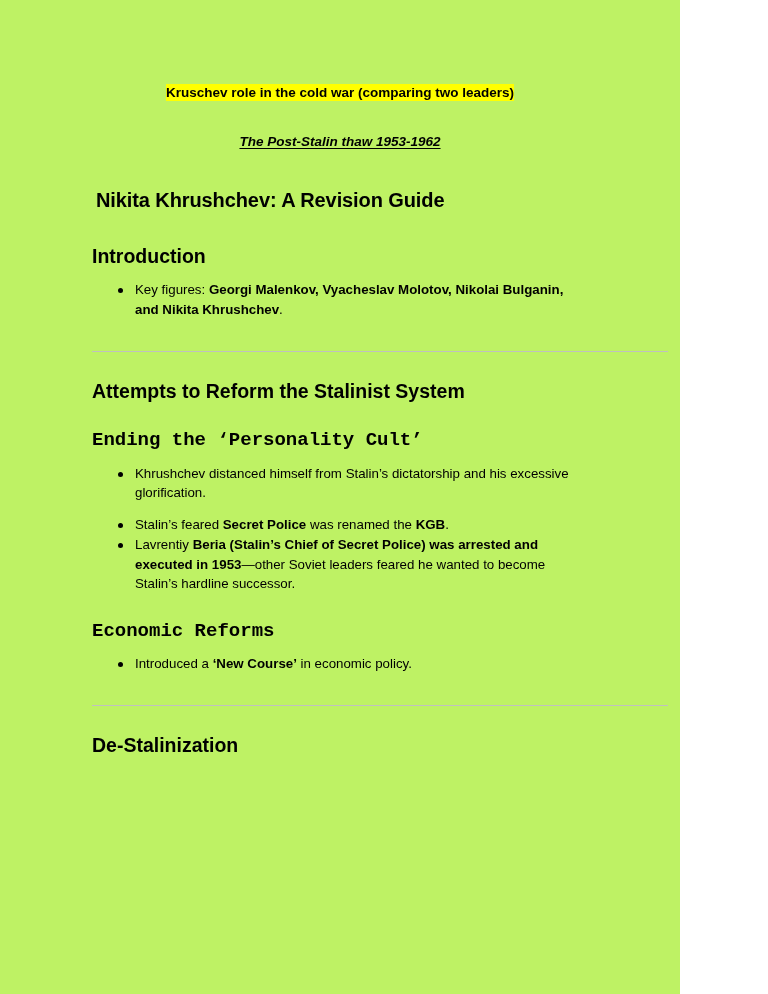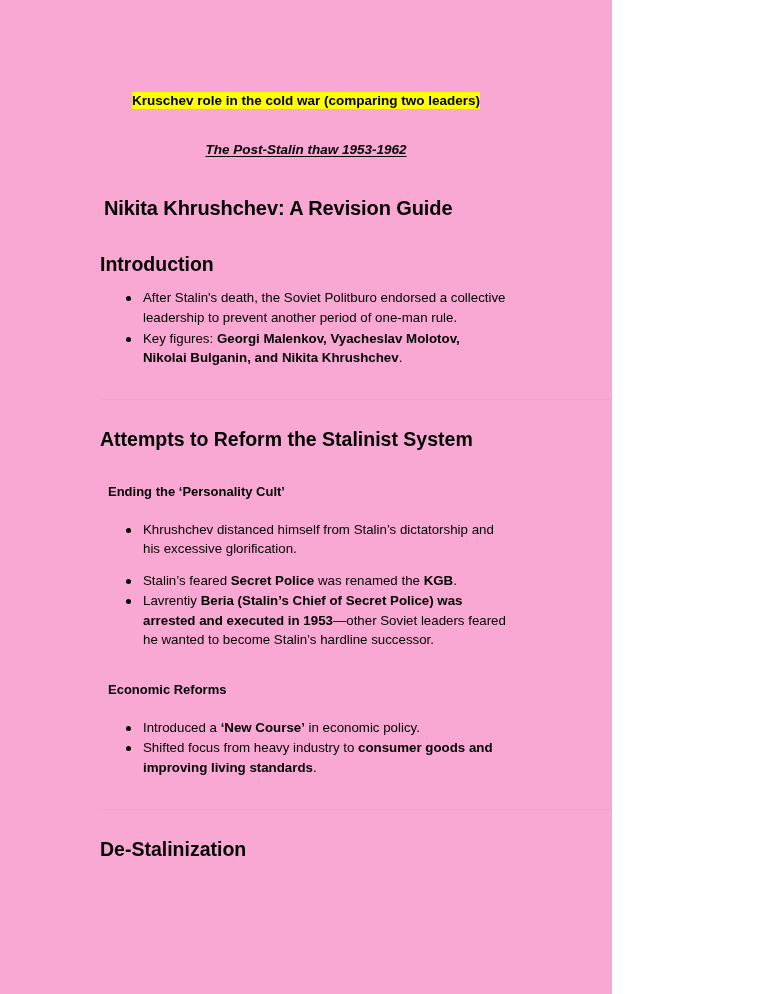--- a/index.html
+++ b/index.html
@@ -10,25 +10,25 @@
   body {
     width: 768px;
     height: 994px;
     font-family: "Liberation Sans", sans-serif;
     color: #000000;
     -webkit-font-smoothing: antialiased;
   }
 
   .page {
     position: relative;
-    width: 612px;
+    width: 680px;
     height: 994px;
-    background: #f9a8d4;
+    background: #bef264;
     box-sizing: border-box;
-    padding: 8px;
+    padding: 0;
     overflow: hidden;
   }
 
   
   .doc-header {
     text-align: center;
     margin: 0;
     padding-top: 83px;
     font-size: 13.5px;
     font-weight: bold;
@@ -72,25 +72,26 @@
 
   h2.section {
     font-size: 19.5px;
     font-weight: bold;
     line-height: 1.3;
     margin: 0;
     padding-top: 27px;
   }
 
   h3.subsection {
-    font-size: 13px;
+    font-size: 19px;
     font-weight: bold;
     line-height: 1.3;
-    margin: 8px;
+    margin: 0;
     padding-top: 24px;
+    font-family: Liberation Mono, monospace;
   }
 
   ul.bullets {
     margin: 0;
     padding: 0;
     list-style: none;
   }
   ul.bullets.tight { padding-top: 11px; }
 
   ul.bullets li {
@@ -134,21 +135,20 @@
   <p class="doc-subtitle">
     <span class="ul"> The Post-Stalin thaw 1953-1962</span>
   </p>
 
   <div class="content">
 
     <h1 class="title">Nikita Khrushchev: A Revision Guide</h1>
 
     <h2 class="section">Introduction</h2>
     <ul class="bullets tight">
-        <li><span>After Stalin's death, the Soviet Politburo endorsed a collective leadership to prevent another period of one-man rule.</span></li>
         <li><span>Key figures: </span><b>Georgi Malenkov, Vyacheslav Molotov, Nikolai Bulganin, and Nikita Khrushchev</b><span>.</span></li>
       </ul>
 
   </div>
 
   <div class="rule-gap-top"></div>
   <hr class="rule">
 
   <div class="content">
 
@@ -160,21 +160,20 @@
       </ul>
 
     <ul class="bullets tight">
         <li><span>Stalin’s feared </span><b>Secret Police</b><span> was renamed the </span><b>KGB</b><span>.</span></li>
         <li><span>Lavrentiy </span><b>Beria (Stalin’s Chief of Secret Police) was arrested and executed in 1953</b><span>—other Soviet leaders feared he wanted to become Stalin’s hardline successor.</span></li>
       </ul>
 
     <h3 class="subsection">Economic Reforms</h3>
     <ul class="bullets tight">
         <li><span>Introduced a </span><b>‘New Course’</b><span> in economic policy.</span></li>
-        <li><span>Shifted focus from heavy industry to </span><b>consumer goods and improving living standards</b><span>.</span></li>
       </ul>
 
   </div>
 
   <div class="rule-gap-top"></div>
   <hr class="rule">
 
   <div class="content">
 
     <h2 class="section">De-Stalinization</h2>

